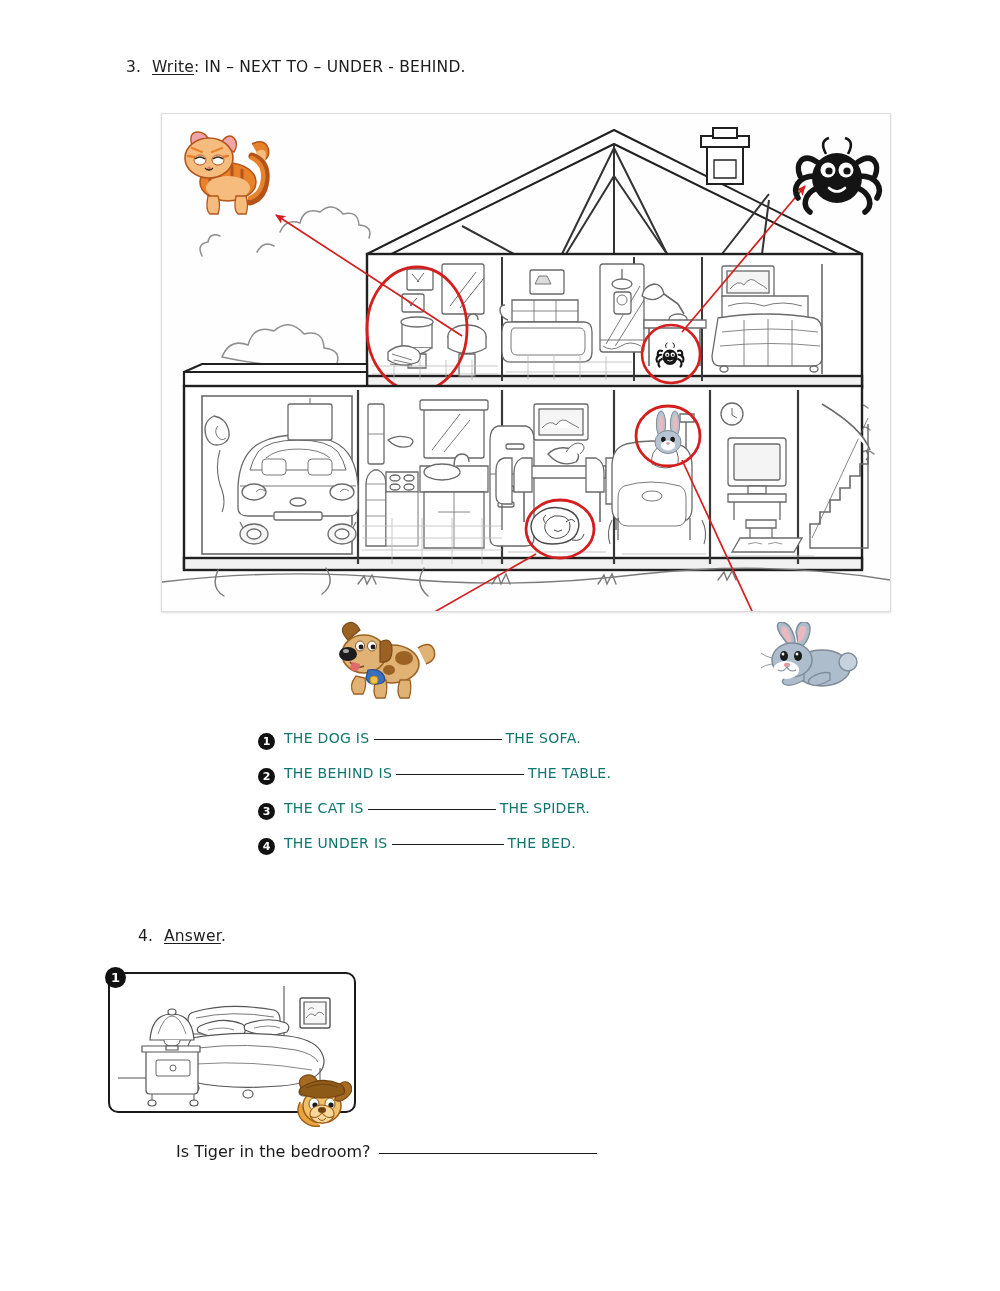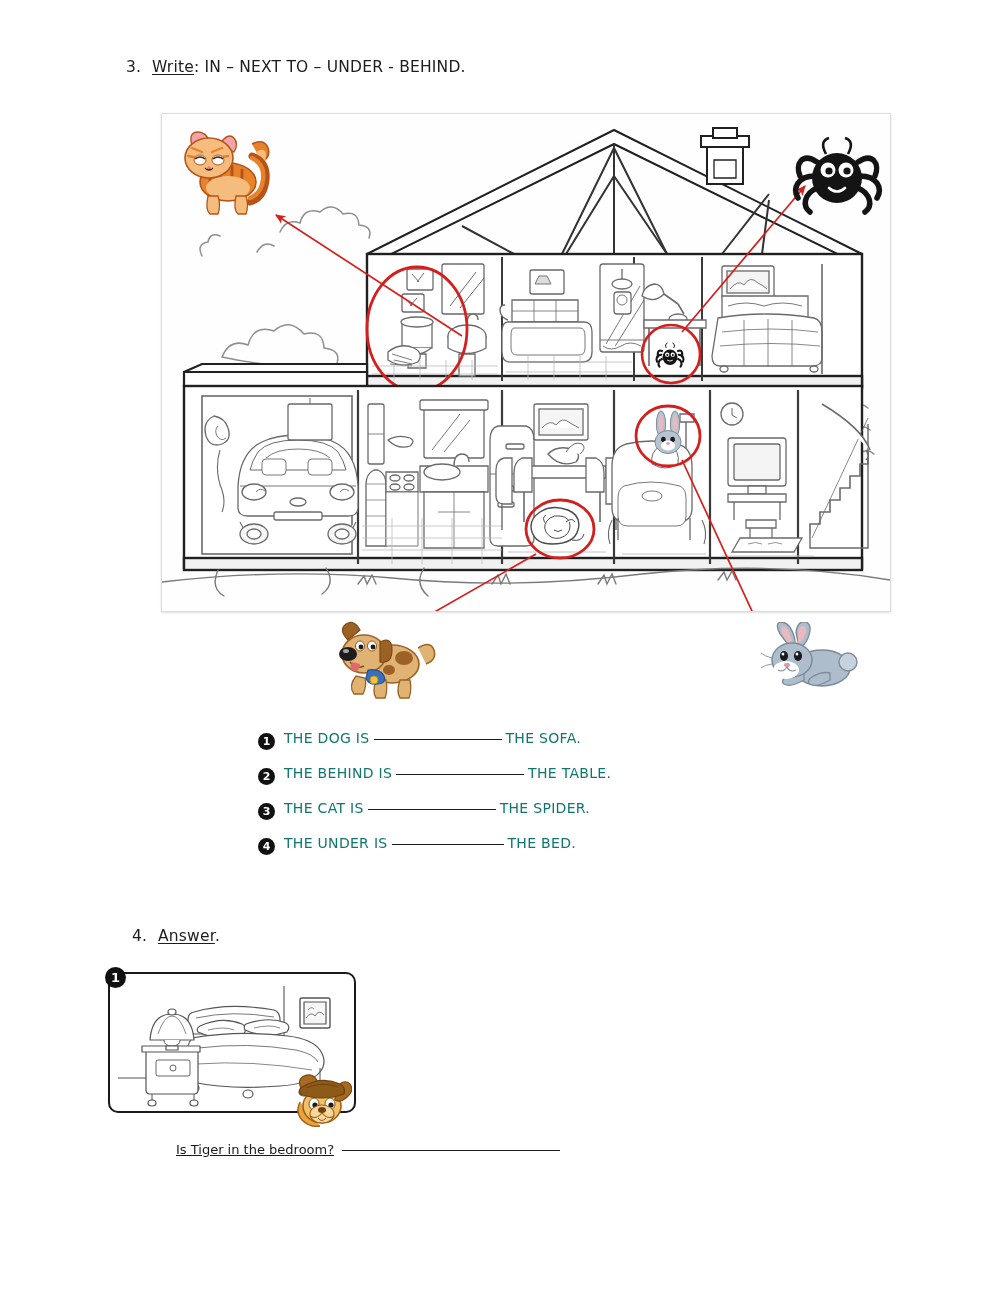--- a/index.html
+++ b/index.html
@@ -116,23 +116,22 @@
     font-family: "DejaVu Sans", sans-serif;
     z-index: 4;
   }
 
   #question-row {
     position: absolute;
     left: 176px;
     top: 1142px;
     white-space: nowrap;
     font-family: "DejaVu Sans", sans-serif;
-    font-size: 13px;
+    font-size: 16px;
     color: #1a1a1a;
-    text-decoration: underline;
   }
 </style>
 </head>
 <body>
 
 <div class="exercise-heading" style="left:126px; top:58px;">
   <span class="exercise-num">3.</span><span class="u-underline">Write</span><span>: IN – NEXT TO – UNDER - BEHIND.</span>
 </div>
 
 <div id="house-panel">
@@ -560,21 +559,21 @@
     <span class="sentence-text">THE SPIDER.</span>
   </div>
   <div class="sentence-row">
     <span class="bullet">4</span>
     <span class="sentence-text">THE UNDER IS</span>
     <span class="blank-line" style="width:112px"></span>
     <span class="sentence-text">THE BED.</span>
   </div>
 </div>
 
-<div class="exercise-heading" style="left:132px; top:927px;">
+<div class="exercise-heading" style="left:138px; top:927px;">
   <span class="exercise-num">4.</span><span class="u-underline">Answer</span><span>.</span>
 </div>
 
 <div id="bedroom-badge">1</div>
 <div id="bedroom-panel">
   <svg id="bedroom-svg" viewBox="0 0 248 141" xmlns="http://www.w3.org/2000/svg">
     <rect x="1" y="1" width="246" height="139" rx="9" fill="#ffffff" stroke="#1a1a1a" stroke-width="2"></rect>
     <g stroke="#555555" stroke-width="1.2" fill="#ffffff" stroke-linejoin="round">
 
       <path d="M176,14 v68" stroke-width="1.1"></path>

